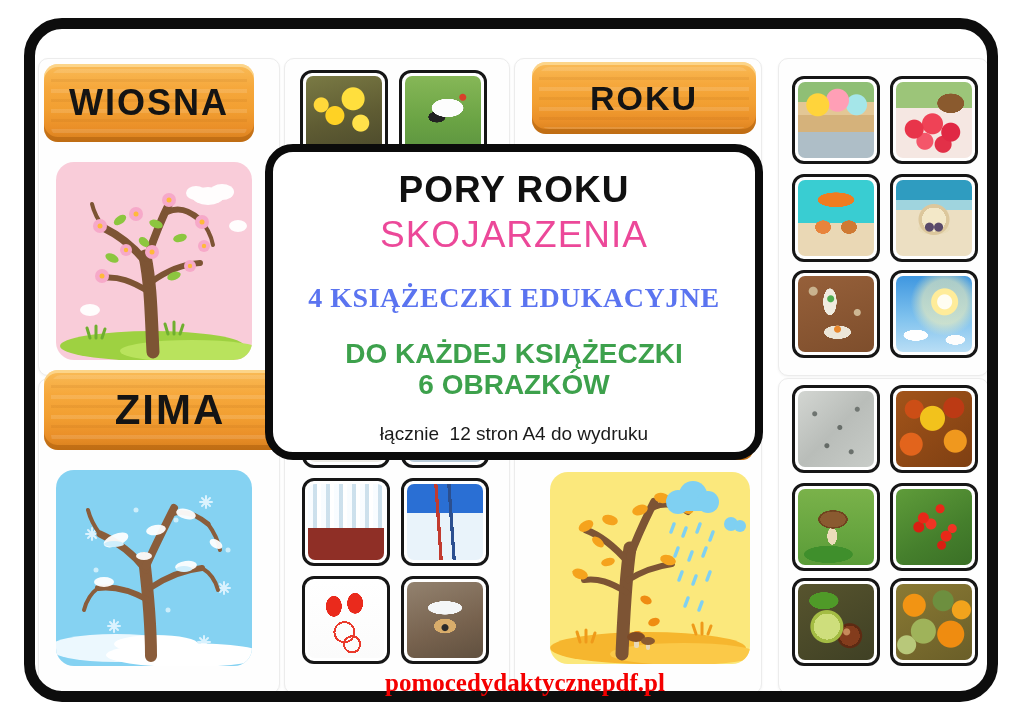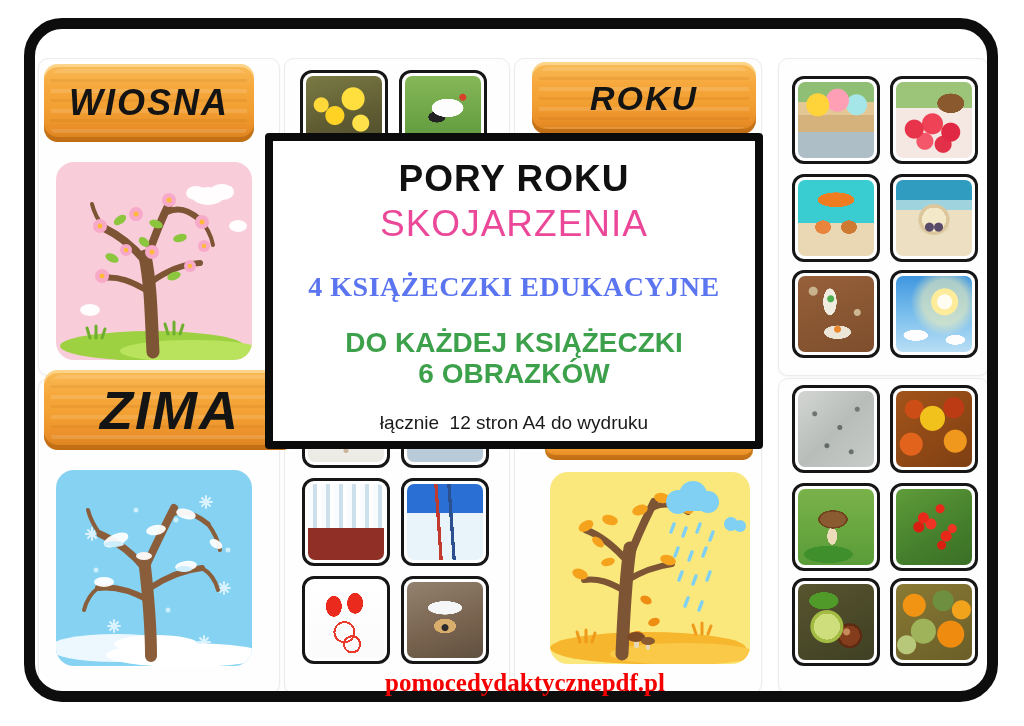--- a/index.html
+++ b/index.html
@@ -23,34 +23,34 @@
   .sign{
     display:flex;align-items:center;justify-content:center;
     color:#141414;font-weight:800;letter-spacing:2px;border-radius:14px;z-index:2;
     background:linear-gradient(180deg,#f9bb57 0%,#f6a83c 30%,#f29f31 58%,#ea8f28 82%,#d87f1c 100%);
     box-shadow:inset 0 3px 0 rgba(255,235,180,.55), inset 0 -5px 0 rgba(150,80,5,.38);
   }
   .sign::before{
     content:"";position:absolute;inset:5px 7px;border-radius:10px;pointer-events:none;
     background:repeating-linear-gradient(180deg, rgba(255,255,255,.12) 0 4px, rgba(0,0,0,0) 4px 10px, rgba(150,80,10,.10) 10px 13px, rgba(0,0,0,0) 13px 20px);
   }
-  .sign span{position:relative;z-index:1;font-style:italic;}
+  .sign span{position:relative;z-index:1;}
   
   .art{border-radius:18px;z-index:2;overflow:hidden;}
   .art svg{display:block;width:100%;height:100%;}
   
   .ph{
     width:88px;height:88px;box-sizing:border-box;background:#ffffff;
     border:3px solid #161616;border-radius:12px;padding:3px;z-index:2;
   }
   .ph i{display:block;width:100%;height:100%;border-radius:7px;}
   
   .card{
-    left:265px;top:133px;width:498px;height:316px;box-sizing:border-box;
-    background:#ffffff;border:8px solid #0b0b0b;border-radius:4px;
+    left:265px;top:144px;width:498px;height:316px;box-sizing:border-box;
+    background:#ffffff;border:8px solid #0b0b0b;border-radius:28px;
     text-align:center;z-index:5;
   }
   .card .title{margin-top:17px;font-size:37px;font-weight:800;color:#101010;letter-spacing:1px;}
   .card .subtitle{margin-top:3px;font-size:37px;font-weight:400;color:#ec4899;letter-spacing:1px;}
   .card .books{margin-top:26px;font-size:28px;font-weight:800;color:#5b74f0;letter-spacing:.5px;font-family:Liberation Serif, serif;}
   .card .each{margin-top:24px;font-size:28px;font-weight:800;color:#3da14c;line-height:1.12;}
   .card .note{margin-top:22px;font-size:19px;font-weight:400;color:#1a1a1a;white-space:pre;}
   .footer{
     left:265px;top:669px;width:520px;text-align:center;z-index:6;
     font-size:25px;font-weight:800;color:#f40000;font-family:Liberation Serif, serif;
@@ -183,21 +183,21 @@
 <div class="sheet abs" style="left:284px;top:378px;width:224px;height:314px"></div>
 <div class="sheet abs" style="left:514px;top:378px;width:246px;height:314px"></div>
 <div class="sheet abs" style="left:778px;top:378px;width:209px;height:314px"></div>
 
 <div class="sign abs" style="left:44px;top:64px;width:210px;height:78px;font-size:36px">
   <span>WIOSNA</span>
 </div>
 <div class="sign abs" style="left:532px;top:62px;width:224px;height:72px;font-size:34px">
   <span>ROKU</span>
 </div>
-<div class="sign abs" style="left:44px;top:370px;width:252px;height:80px;font-size:54px">
+<div class="sign abs" style="left:44px;top:370px;width:252px;height:80px;font-size:42px">
   <span>ZIMA</span>
 </div>
 <div class="sign abs" style="left:545px;top:430px;width:208px;height:30px;border-radius:10px"></div>
 
 <div class="art abs" style="left:56px;top:162px;width:196px;height:198px;background:#f9ccd9">
   <svg viewBox="0 0 196 198">
     <g fill="#ffffff" opacity="0.95">
       <ellipse cx="152" cy="34" rx="16" ry="9"></ellipse>
         <ellipse cx="166" cy="30" rx="12" ry="8"></ellipse>
         <ellipse cx="140" cy="31" rx="10" ry="7"></ellipse>

